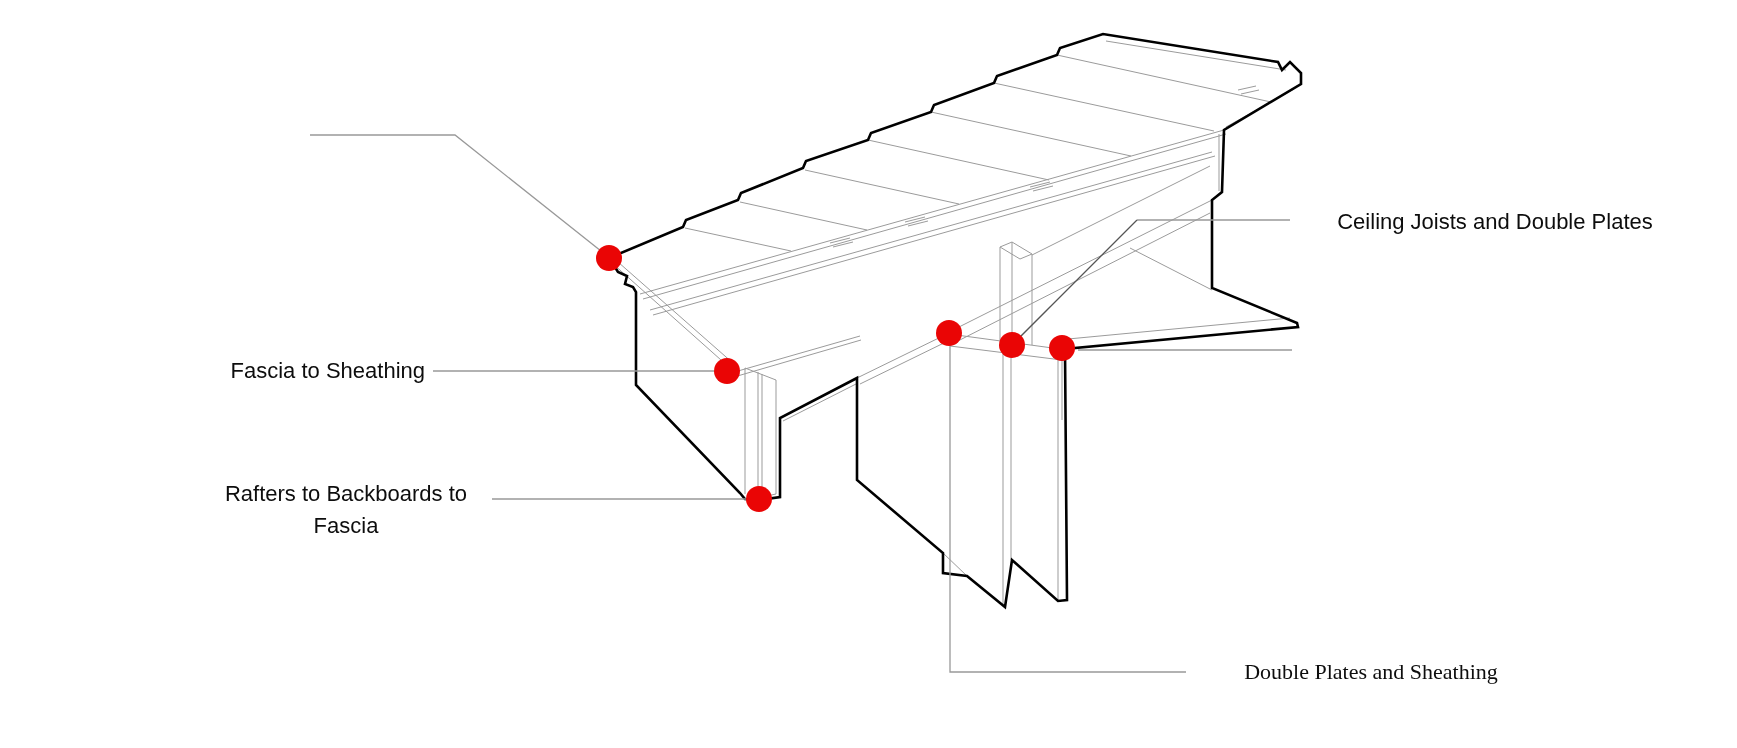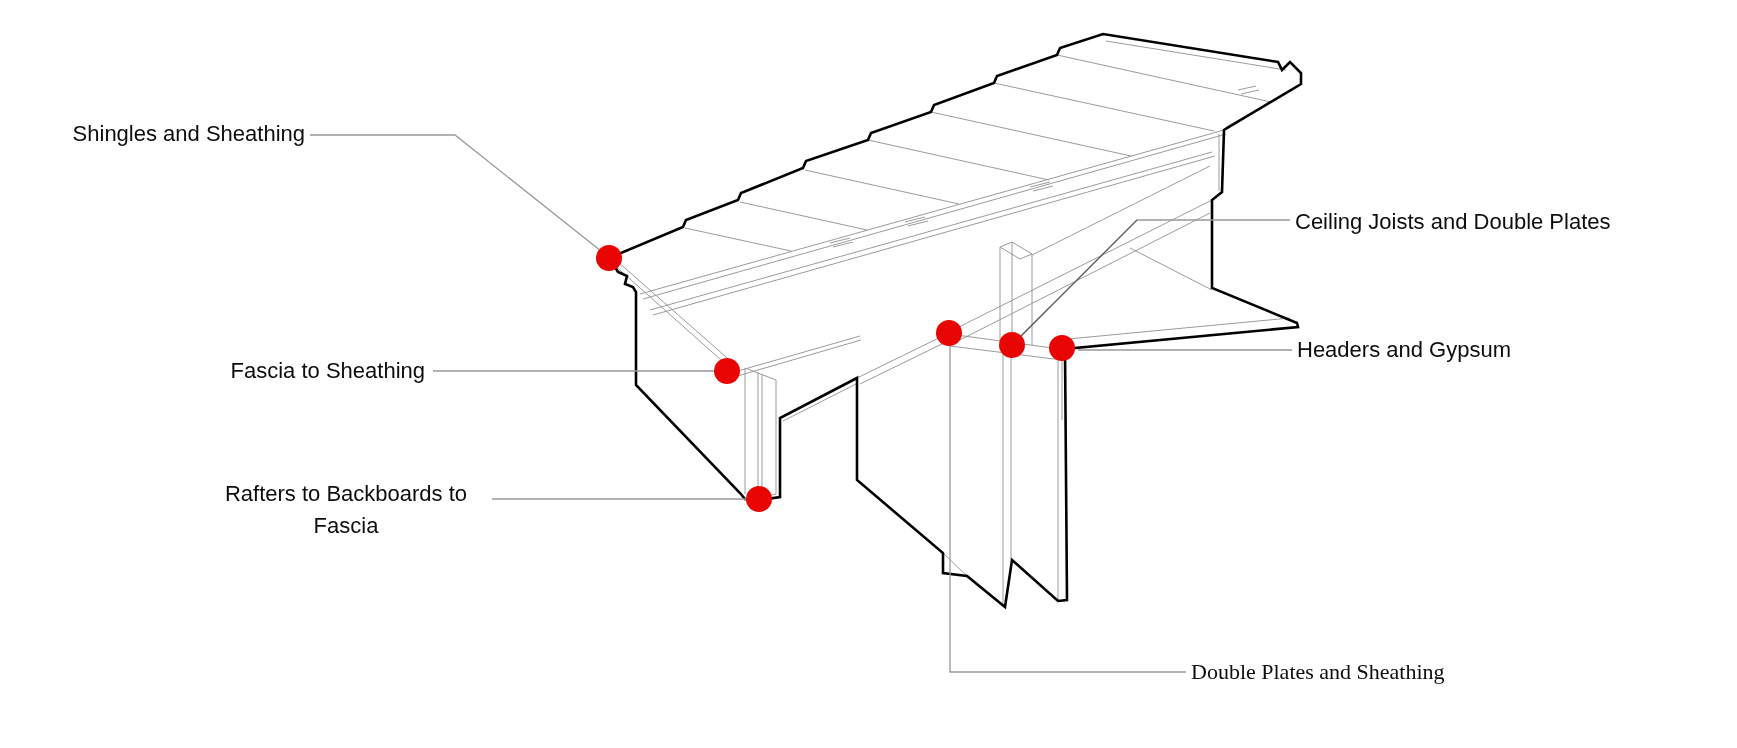--- a/index.html
+++ b/index.html
@@ -9,21 +9,21 @@
   }
   #stage{position:absolute;left:0;top:0;width:1737px;height:748px;}
   svg{position:absolute;left:0;top:0;}
   .callout{
     position:absolute;
     font-size:22px;line-height:32px;color:#0d0d0d;
     white-space:normal;
   }
   .align-right{text-align:right;}
   .align-center{text-align:center;}
-  .align-left{text-align:left;}
+  .align-left{text-align:center;}
 </style>
 </head>
 <body>
 
 <div id="stage">
 
   <svg width="1737" height="748" viewBox="0 0 1737 748">
 
     <g stroke="#9b9b9b" stroke-width="1" fill="none">
 
@@ -146,24 +146,22 @@
     <g id="markers">
         <circle cx="609" cy="258" r="13" fill="#ea0505"></circle>
         <circle cx="727" cy="371" r="13" fill="#ea0505"></circle>
         <circle cx="759" cy="499" r="13" fill="#ea0505"></circle>
         <circle cx="949" cy="333" r="13" fill="#ea0505"></circle>
         <circle cx="1012" cy="345" r="13" fill="#ea0505"></circle>
         <circle cx="1062" cy="348" r="13" fill="#ea0505"></circle>
       </g>
   </svg>
 
-  <div class="callout align-right" style="left:0;top:118;width:305px;top:118px;">Shingles and Sheathing</div>
 
   <div class="callout align-right" style="left:0;top:355px;width:425px;">Fascia to Sheathing</div>
 
   <div class="callout align-center" style="left:196px;top:478px;width:300px;">Rafters to Backboards to Fascia</div>
 
   <div class="callout align-left" style="left:1295px;top:206px;width:400px;">Ceiling Joists and Double Plates</div>
 
-  <div class="callout align-left" style="left:1297px;top:334px;width:300px;">Headers and Gypsum</div>
 
   <div class="callout align-left" style="left:1191px;top:656px;width:360px;font-family:Liberation Serif, serif;">Double Plates and Sheathing</div>
 </div>
 
 </body></html>

